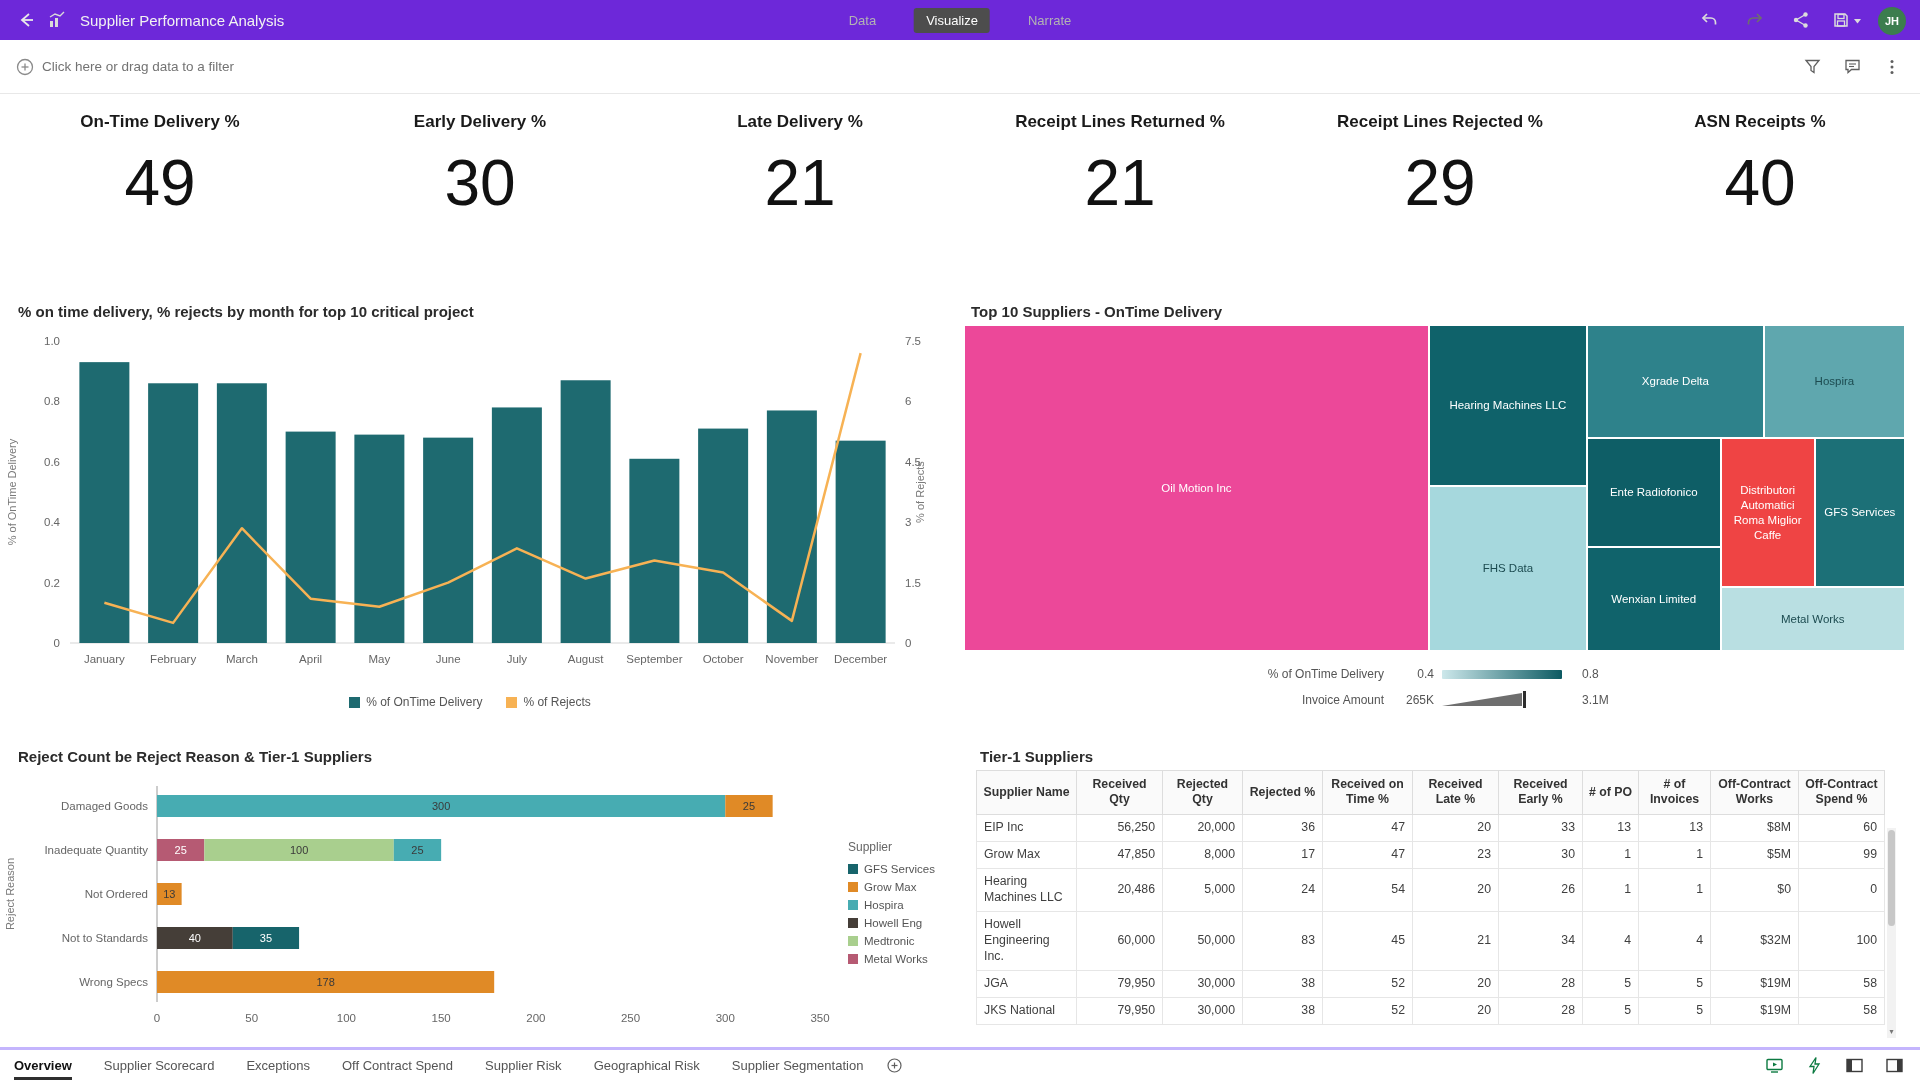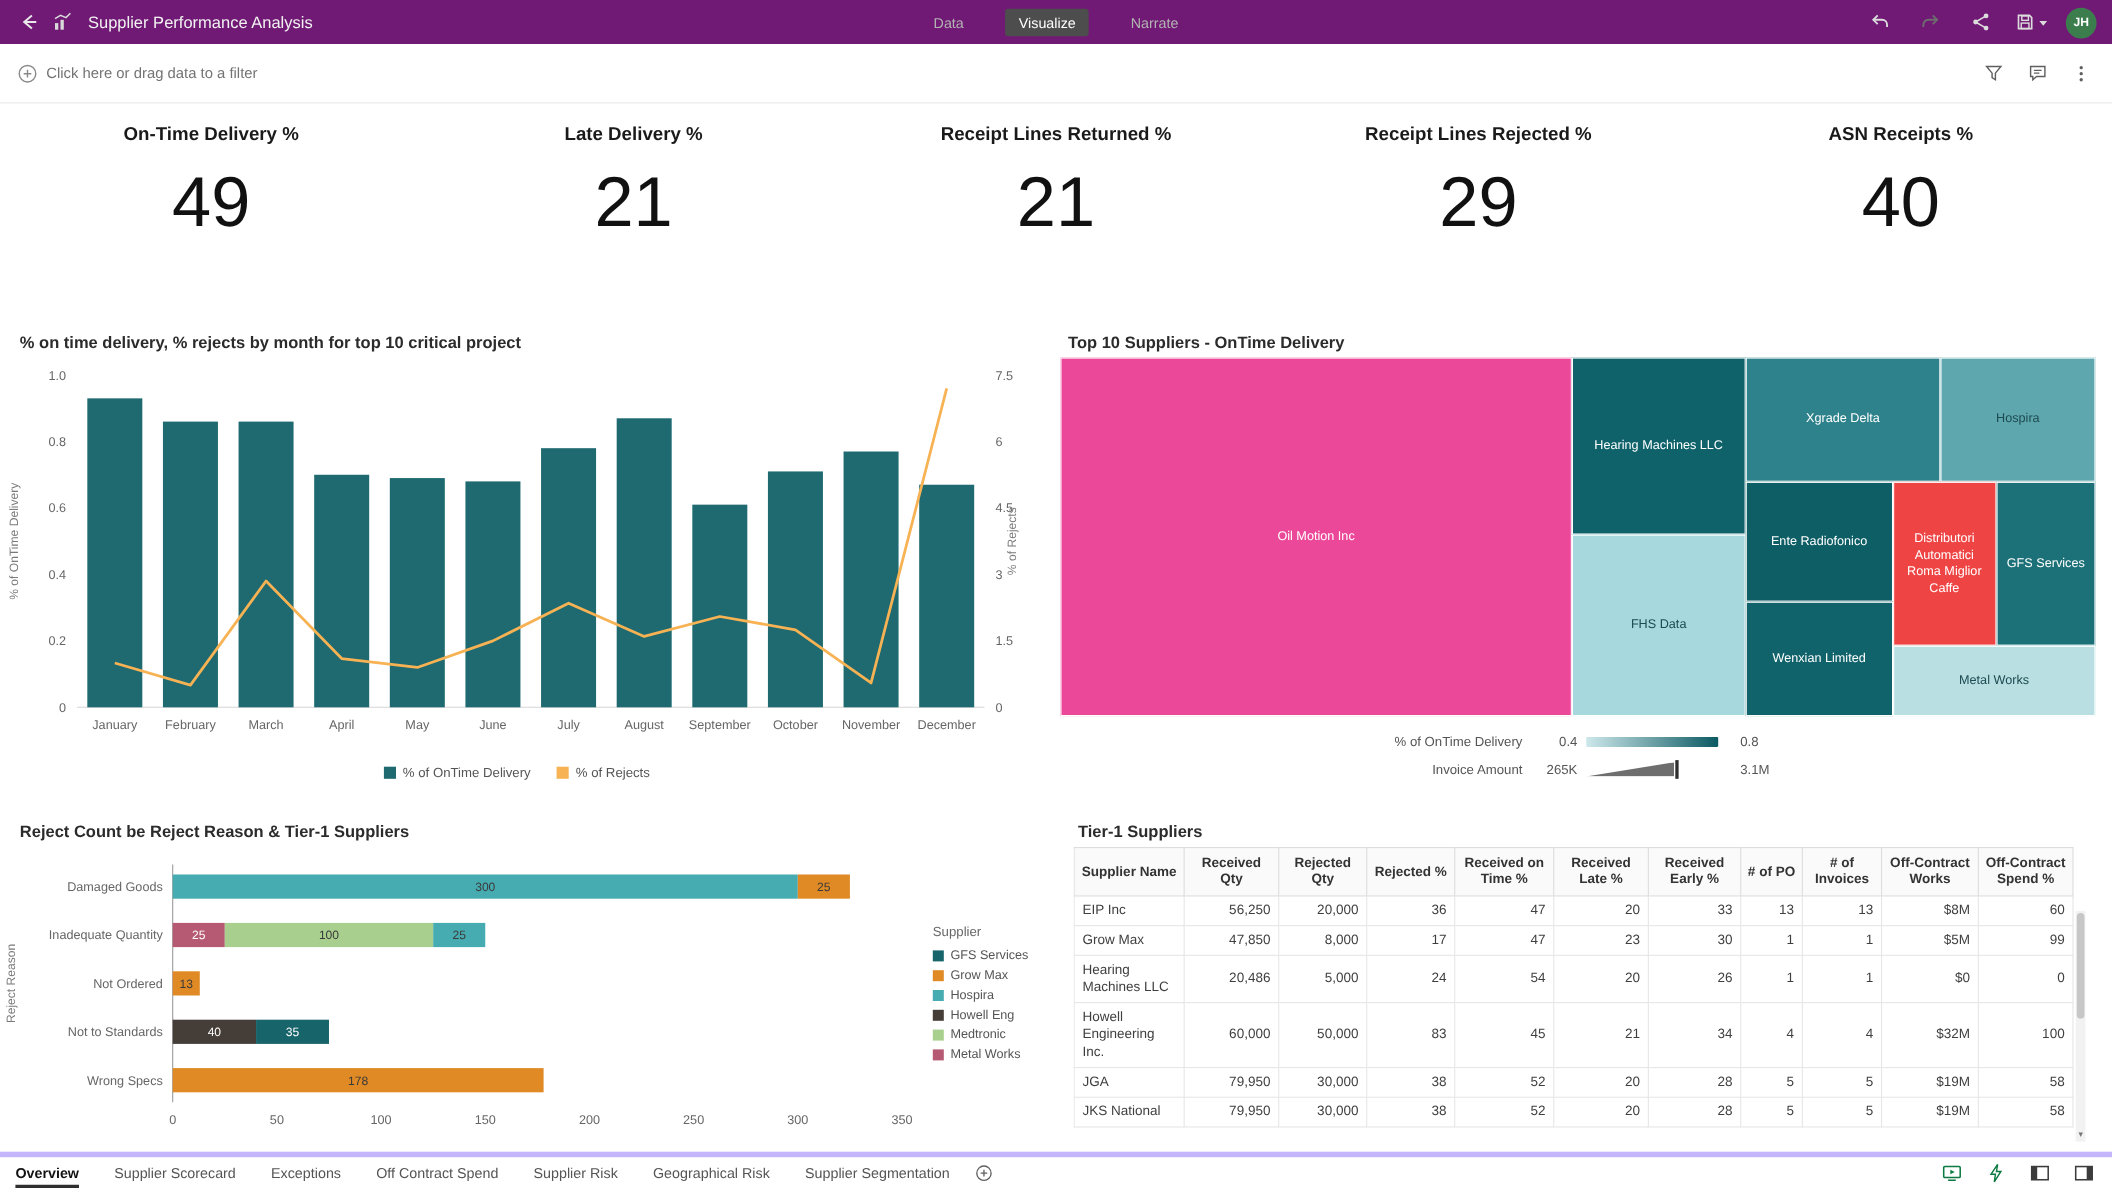--- a/index.html
+++ b/index.html
@@ -1,20 +1,20 @@
 <!DOCTYPE html>
 <html><head>
 <meta charset="utf-8">
 <style>
   * { margin:0; padding:0; box-sizing:border-box; }
   html,body { width:1920px; height:1080px; overflow:hidden; background:#fff; }
   body { font-family:"Liberation Sans", sans-serif; color:#1a1a1a; position:relative; }
 
   
-  .topbar { position:absolute; top:0; left:0; width:1920px; height:40px; background:#701a75;
+  .topbar { position:absolute; top:0; left:0; width:1920px; height:40px; background:#6d28d9;
             display:flex; align-items:center; color:#e8e8e8; padding:0 0 0 12px; z-index:5; }
   .tb-btn { background:none; border:none; cursor:pointer; display:flex; align-items:center; justify-content:center;
             width:30px; height:30px; }
   .tb-title { font-size:15px; color:#f2f2f2; margin-left:8px; }
   .mode-tabs { position:absolute; left:50%; transform:translateX(-50%); display:flex; gap:26px; align-items:center; }
   .mode-tab { background:none; border:none; color:#b3b3b3; font-size:13px; padding:5px 12px; border-radius:3px;
               cursor:pointer; font-family:"Liberation Sans", sans-serif; }
   .mode-tab.active { background:#4d4d4d; color:#fff; }
   .tb-right { margin-left:auto; display:flex; align-items:flex-end; gap:16px; padding-right:14px; }
   .avatar { width:28px; height:28px; border-radius:50%; background:#3c7d4e; color:#fff; font-size:11px; font-weight:bold;
@@ -80,21 +80,21 @@
                  font-size:12.3px; color:#3f3f3f; }
   #tier1-table th { background:#fafafa; font-weight:bold; color:#333; text-align:center; vertical-align:middle;
                     border:1px solid #ddd; padding:6px 5px; line-height:1.25; }
   #tier1-table td { border:1px solid #e6e6e6; padding:5px 7px; text-align:right; vertical-align:middle; line-height:1.3; }
   #tier1-table td.cell-name { text-align:left; }
   .table-scrollbar { position:absolute; right:0; top:88px; bottom:0; width:9px; background:#f2f2f2; }
   .scroll-thumb { position:absolute; top:2px; left:1px; width:7px; height:96px; background:#c7c7c7; border-radius:4px; }
   .scroll-arrow { position:absolute; bottom:0; left:0; width:9px; height:12px; font-size:8px; color:#777; text-align:center; line-height:12px; }
 
   
-  .canvas-bar { position:absolute; top:1047px; left:0; width:1920px; height:33px; border-top:5px solid #c4b5fd;
+  .canvas-bar { position:absolute; top:1047px; left:0; width:1920px; height:33px; border-top:3px solid #c4b5fd;
                 display:flex; align-items:stretch; padding:0 14px; background:#fff; }
   .canvas-tabs { display:flex; align-items:stretch; gap:32px; }
   .canvas-tab { background:none; border:none; font-size:13px; color:#555; cursor:pointer; display:flex; align-items:center;
                 font-family:"Liberation Sans", sans-serif; }
   .canvas-tab.active { color:#111; font-weight:bold; box-shadow:inset 0 -3px 0 #2f2f2f; }
   .add-canvas { background:none; border:none; color:#555; font-size:15px; cursor:pointer; margin-left:24px; display:flex; align-items:center; }
   .cb-right { margin-left:auto; display:flex; align-items:center; gap:16px; }
 </style>
 </head>
 <body>
@@ -184,20 +184,24 @@
         <circle cx="8" cy="14.5" r="1.5" fill="#5f5f5f"></circle>
       </svg>
     </button>
   </div>
 </div>
 
 <section class="kpi-row">
     <div class="kpi">
       <div class="kpi-label">On-Time Delivery %</div>
       <div class="kpi-value">49</div>
+    </div>
+    <div class="kpi">
+      <div class="kpi-label">Early Delivery %</div>
+      <div class="kpi-value">30</div>
     </div>
     <div class="kpi">
       <div class="kpi-label">Late Delivery %</div>
       <div class="kpi-value">21</div>
     </div>
     <div class="kpi">
       <div class="kpi-label">Receipt Lines Returned %</div>
       <div class="kpi-value">21</div>
     </div>
     <div class="kpi">

